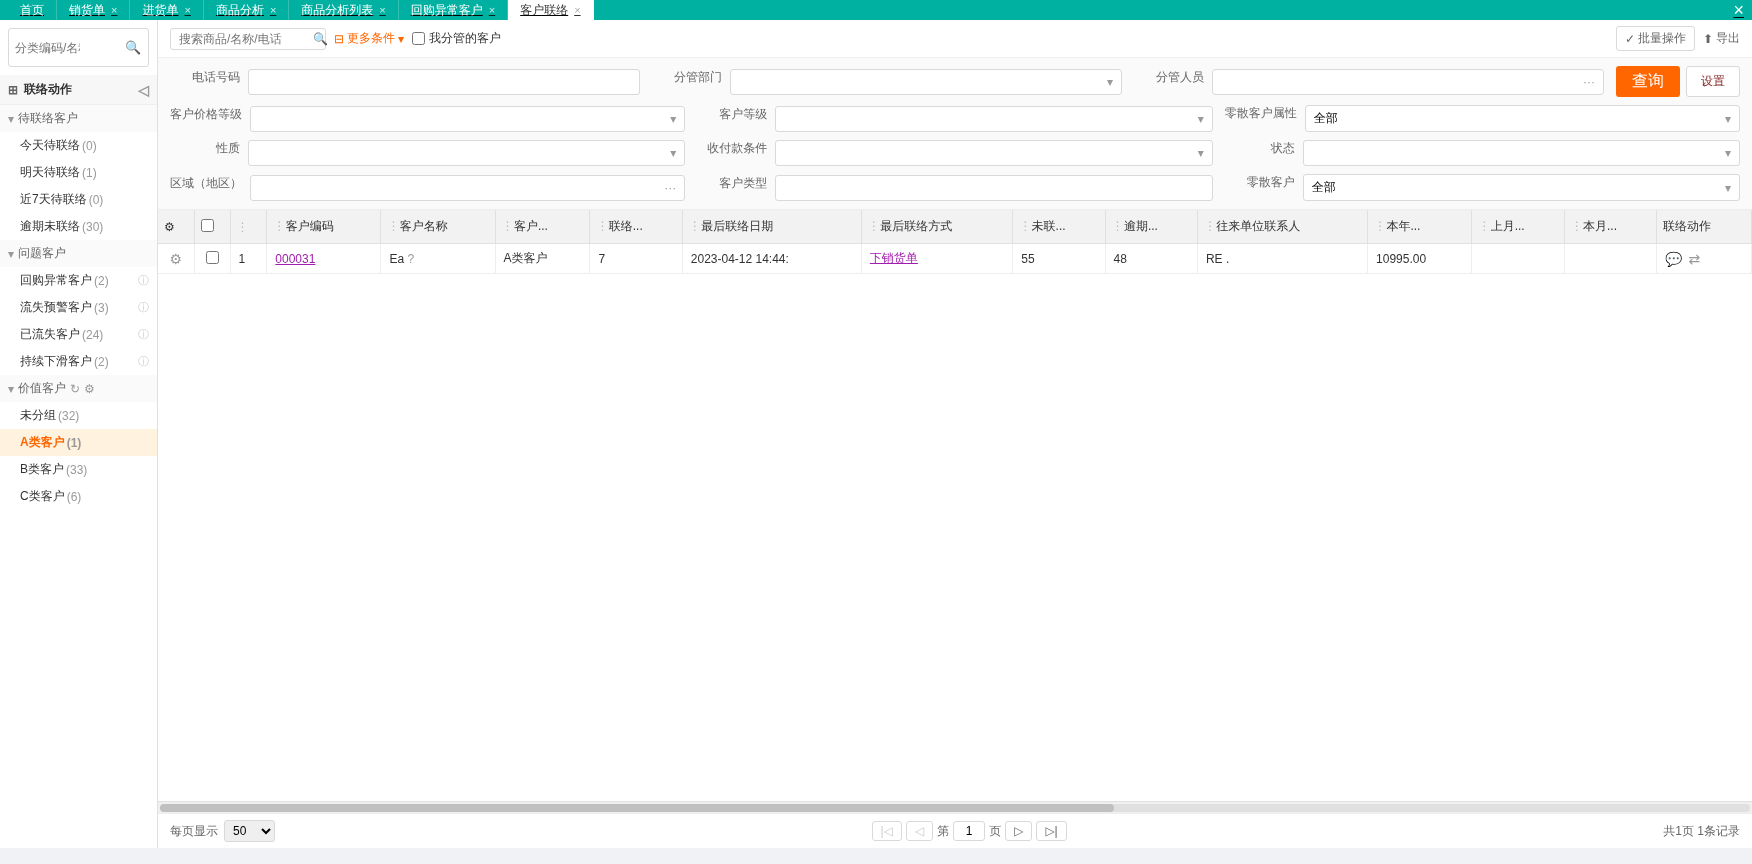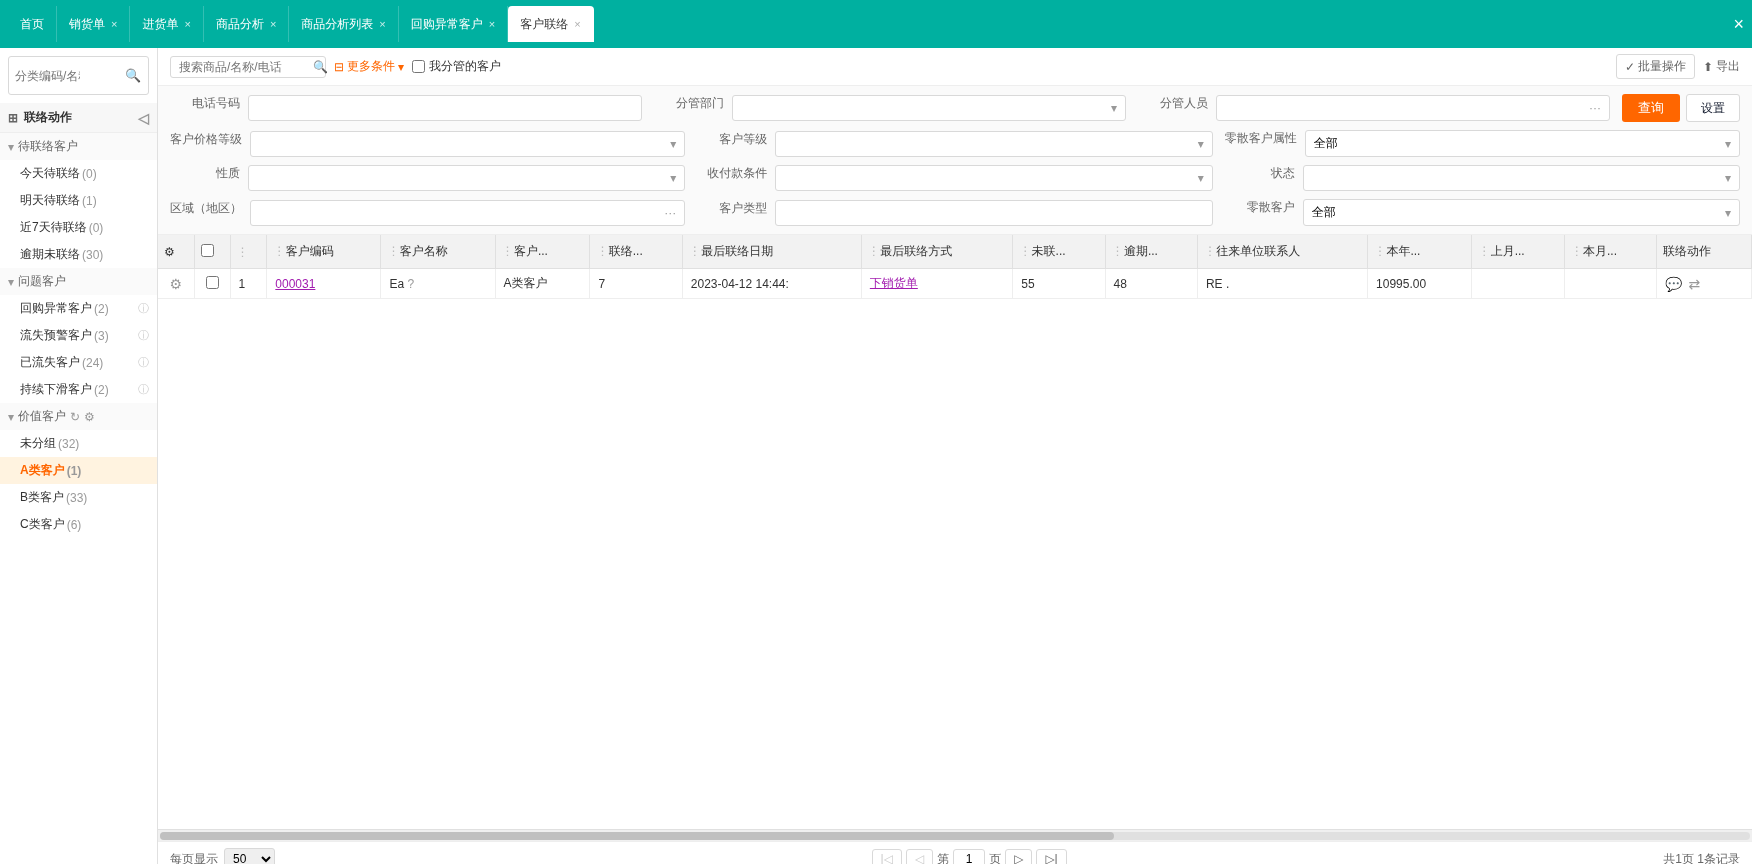--- a/index.html
+++ b/index.html
@@ -1,21 +1,21 @@
 <!DOCTYPE html>
 <html><head>
   <meta charset="utf-8">
   <style>
     * { box-sizing: border-box; margin: 0; padding: 0; font-family: 'Microsoft YaHei', Arial, sans-serif; font-size: 12px; }
     body { background: #f0f2f5; overflow: hidden; width: 1752px; height: 864px; }
     
     
     .top-nav {
-      display: flex; align-items: center; background: #00b0a0; height: 48px;
-      padding: 0 8px; gap: 0;
+      display: flex; align-items: center; background: #00b0a0; height: 20px;
+      padding: 0 8px; gap: 0; text-decoration: underline;
     }
     .nav-tab {
       display: flex; align-items: center; height: 36px; padding: 0 12px;
       color: #fff; cursor: pointer; white-space: nowrap; font-size: 13px;
       border-right: 1px solid rgba(255,255,255,0.2);
     }
     .nav-tab.home { font-size: 13px; }
     .nav-tab.active { background: #fff; color: #333; border-radius: 4px 4px 0 0; }
     .nav-tab .close-btn { margin-left: 6px; color: #fff; font-size: 11px; opacity: 0.8; }
     .nav-tab.active .close-btn { color: #999; }
@@ -103,24 +103,24 @@
     .filter-input {
       flex: 1; border: 1px solid #d9d9d9; border-radius: 3px; padding: 4px 8px;
       background: #fff; display: flex; align-items: center; cursor: pointer; min-height: 26px;
     }
     .filter-input .placeholder { color: #ccc; flex: 1; }
     .filter-input .arrow { color: #999; margin-left: auto; }
     .filter-input .dots { color: #999; margin-left: auto; }
     .filter-actions { display: flex; gap: 6px; }
     .btn-query {
       background: #ff6600; color: #fff; border: none; border-radius: 3px;
-      padding: 5px 16px; cursor: pointer; font-size: 13px;
+      padding: 5px 16px; cursor: pointer; font-size: 16px;
     }
     .btn-settings {
-      background: #fff; color: #0f172a; border: 1px solid #d9d9d9; border-radius: 3px;
+      background: #fff; color: #7f1d1d; border: 1px solid #d9d9d9; border-radius: 3px;
       padding: 4px 14px; cursor: pointer; font-size: 12px;
     }
 
     
     .table-container { flex: 1; overflow: auto; }
     table { width: 100%; border-collapse: collapse; }
     thead tr { background: #f2f2f2; }
     thead th {
       padding: 8px 6px; text-align: left; font-weight: normal; color: #333;
       border-bottom: 1px solid #e0e0e0; border-right: 1px solid #e0e0e0;

